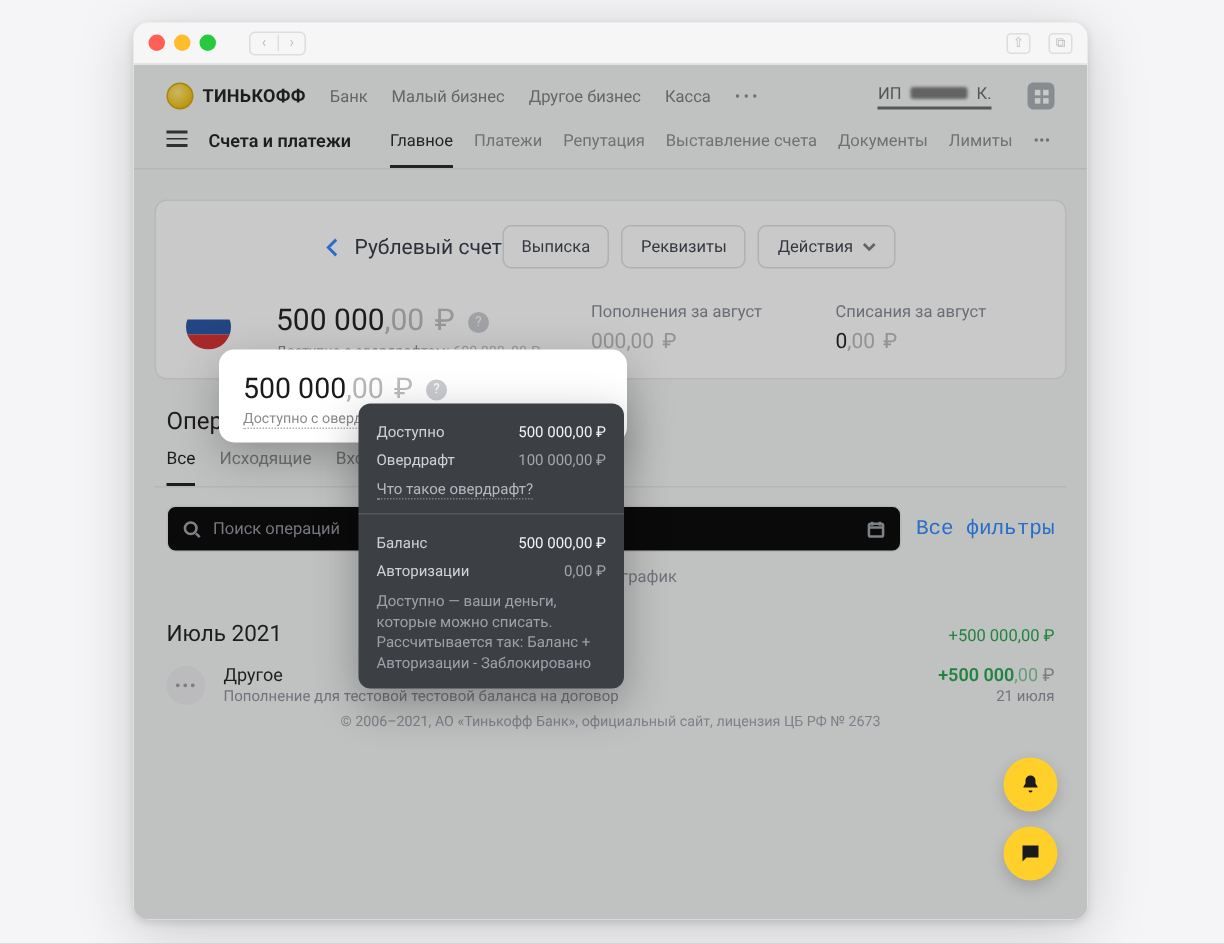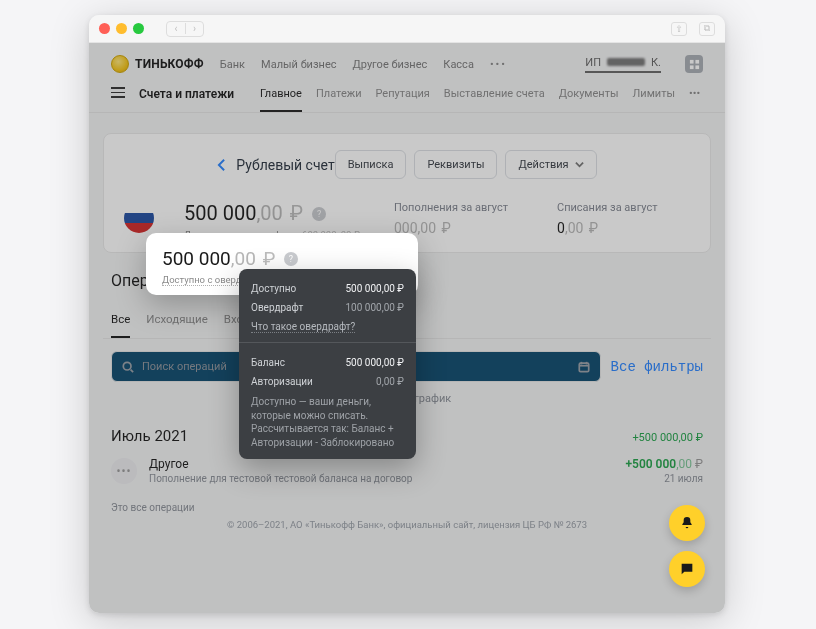--- a/index.html
+++ b/index.html
@@ -80,26 +80,26 @@
   .bigbal .int { font-weight:400; } .bigbal .frac { color:#b7b7b7; } .bigbal .rub { color:#bcbcbc; margin-left:2px; }
   .qmark { display:inline-flex; align-items:center; justify-content:center; width:14px; height:14px; border-radius:50%; background:#c9cbcf; color:#fff; font-size:9px; margin-left:4px; vertical-align:3px; }
   .odline { font-size:9.5px; color:#8a8a8a; margin-top:4px; }
   .odline .u { border-bottom:1px dotted #b0b0b0; } .odline .v { color:#bdbdbd; }
   .statcol { flex:1; font-size:11px; }
   .stat-title { color:#808590; }
   .stat-val { font-size:14px; color:#1a1a1a; margin-top:6px; }
   .stat-val .frac { color:#b7b7b7; } .stat-val .rub { color:#b7b7b7; margin-left:2px; }
 
   .ops-title { font-size:16px; color:#1a1a1a; margin:18px 22px 8px 22px; }
-  .tabs { display:flex; gap:16px; font-size:11.5px; color:#8a8a8a; border-bottom:1px solid #e6e6e6; margin:22px 14px 0 14px; padding:0 8px; }
+  .tabs { display:flex; gap:16px; font-size:11.5px; color:#8a8a8a; border-bottom:1px solid #e6e6e6; margin:8px 14px 0 14px; padding:0 8px; }
   .tabs .t { padding-bottom:10px; cursor:pointer; }
   .tabs .t.active { color:#1a1a1a; border-bottom:2px solid #1a1a1a; }
 
   .filters { display:flex; gap:10px; align-items:center; margin:12px 22px 0 22px; }
-  .fld { flex:1; display:flex; align-items:center; gap:8px; border:1px solid #e6e6e6; border-radius:6px; padding:8px 10px; font-size:11px; color:#8f949c; background:#0c4a6e; }
+  .fld { flex:1; display:flex; align-items:center; gap:8px; border:1px solid #e6e6e6; border-radius:6px; padding:8px 10px; font-size:11px; color:#8f949c; background:#000000; }
   .fld svg { width:12px; height:12px; fill:none; stroke:#9aa0a8; stroke-width:2; }
   .allf { font-size:14px; color:#2a85ff; cursor:pointer; white-space:nowrap;font-family:Liberation Mono, monospace; }
   .showg { text-align:center; font-size:11px; color:#8a8f97; margin-top:10px; }
 
   .month { font-size:15px; color:#1a1a1a; margin:22px 22px 0 22px; display:flex; justify-content:space-between; align-items:baseline; }
   .month .amt { font-size:11px; color:#22a34a; }
 
   .oprow { display:flex; align-items:center; gap:12px; margin:12px 22px 0 22px; }
   .opicon { width:26px; height:26px; border-radius:50%; background:#ececef; display:flex; align-items:center; justify-content:center; color:#9a9a9a; font-size:12px; letter-spacing:1px; }
   .opmain { flex:1; }
@@ -292,21 +292,20 @@
       <div class="opmain">
         <div class="t1">Другое</div>
         <div class="t2">Пополнение для тестовой тестовой баланса на договор</div>
       </div>
       <div class="opr">
         <div class="amt"><span>+500 000</span><span class="frac">,00</span> <span class="rub">₽</span></div>
         <div class="date">21 июля</div>
       </div>
     </div>
 
-    <div class="endline">Это все операции</div>
     <div class="footer">© 2006–2021, АО «Тинькофф Банк», официальный сайт, лицензия ЦБ РФ № 2673</div>
 
     <div class="dim"></div>
 
     <div class="balancecard">
       <div class="bc-top">
         <div class="bigbal">
           <span class="int">500 000</span><span class="frac">,00</span> <span class="rub">₽</span>
           <span class="qmark">?</span>
         </div>

